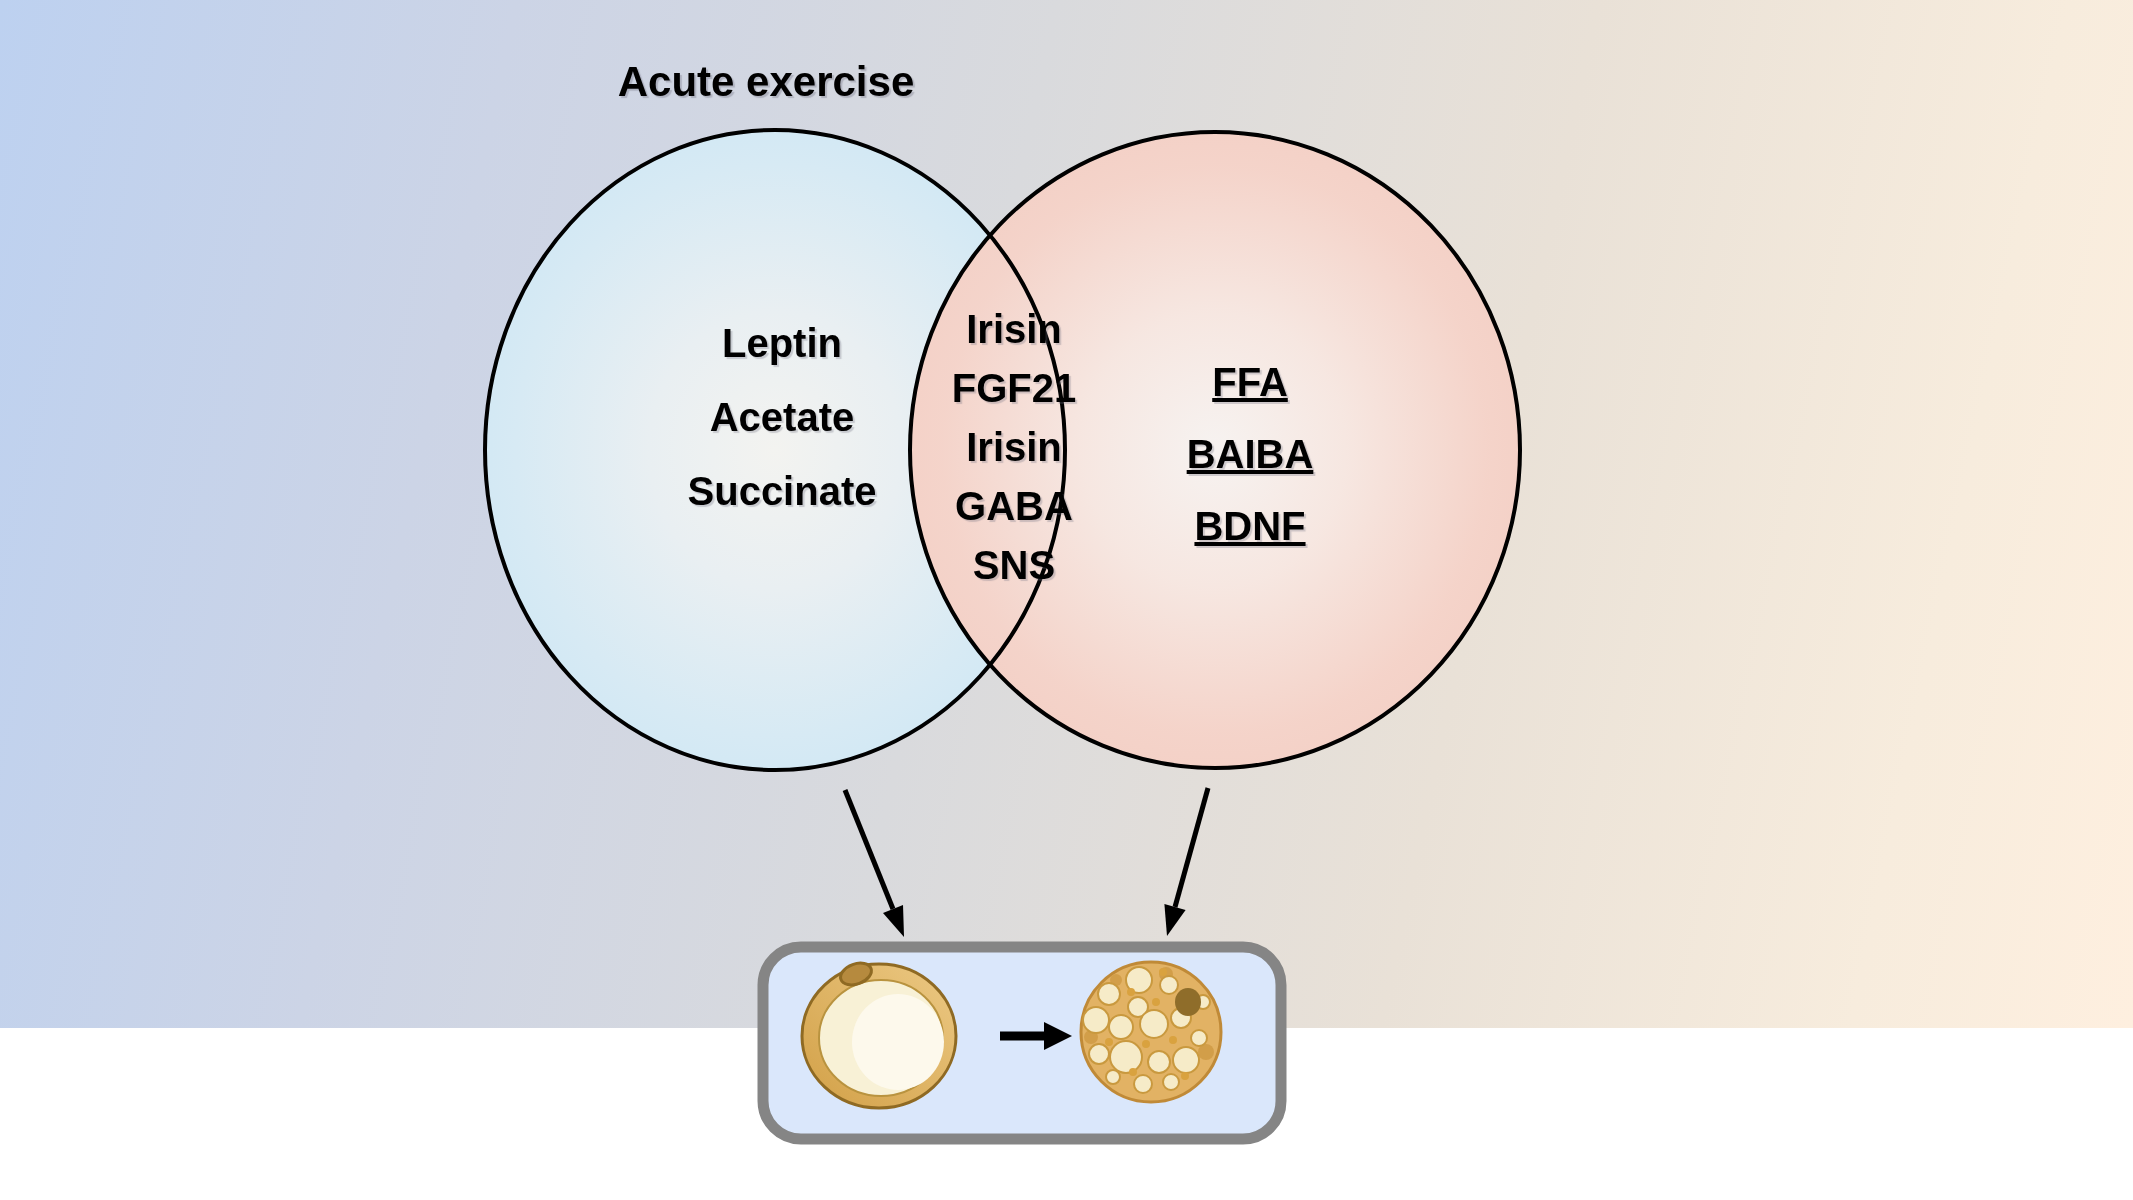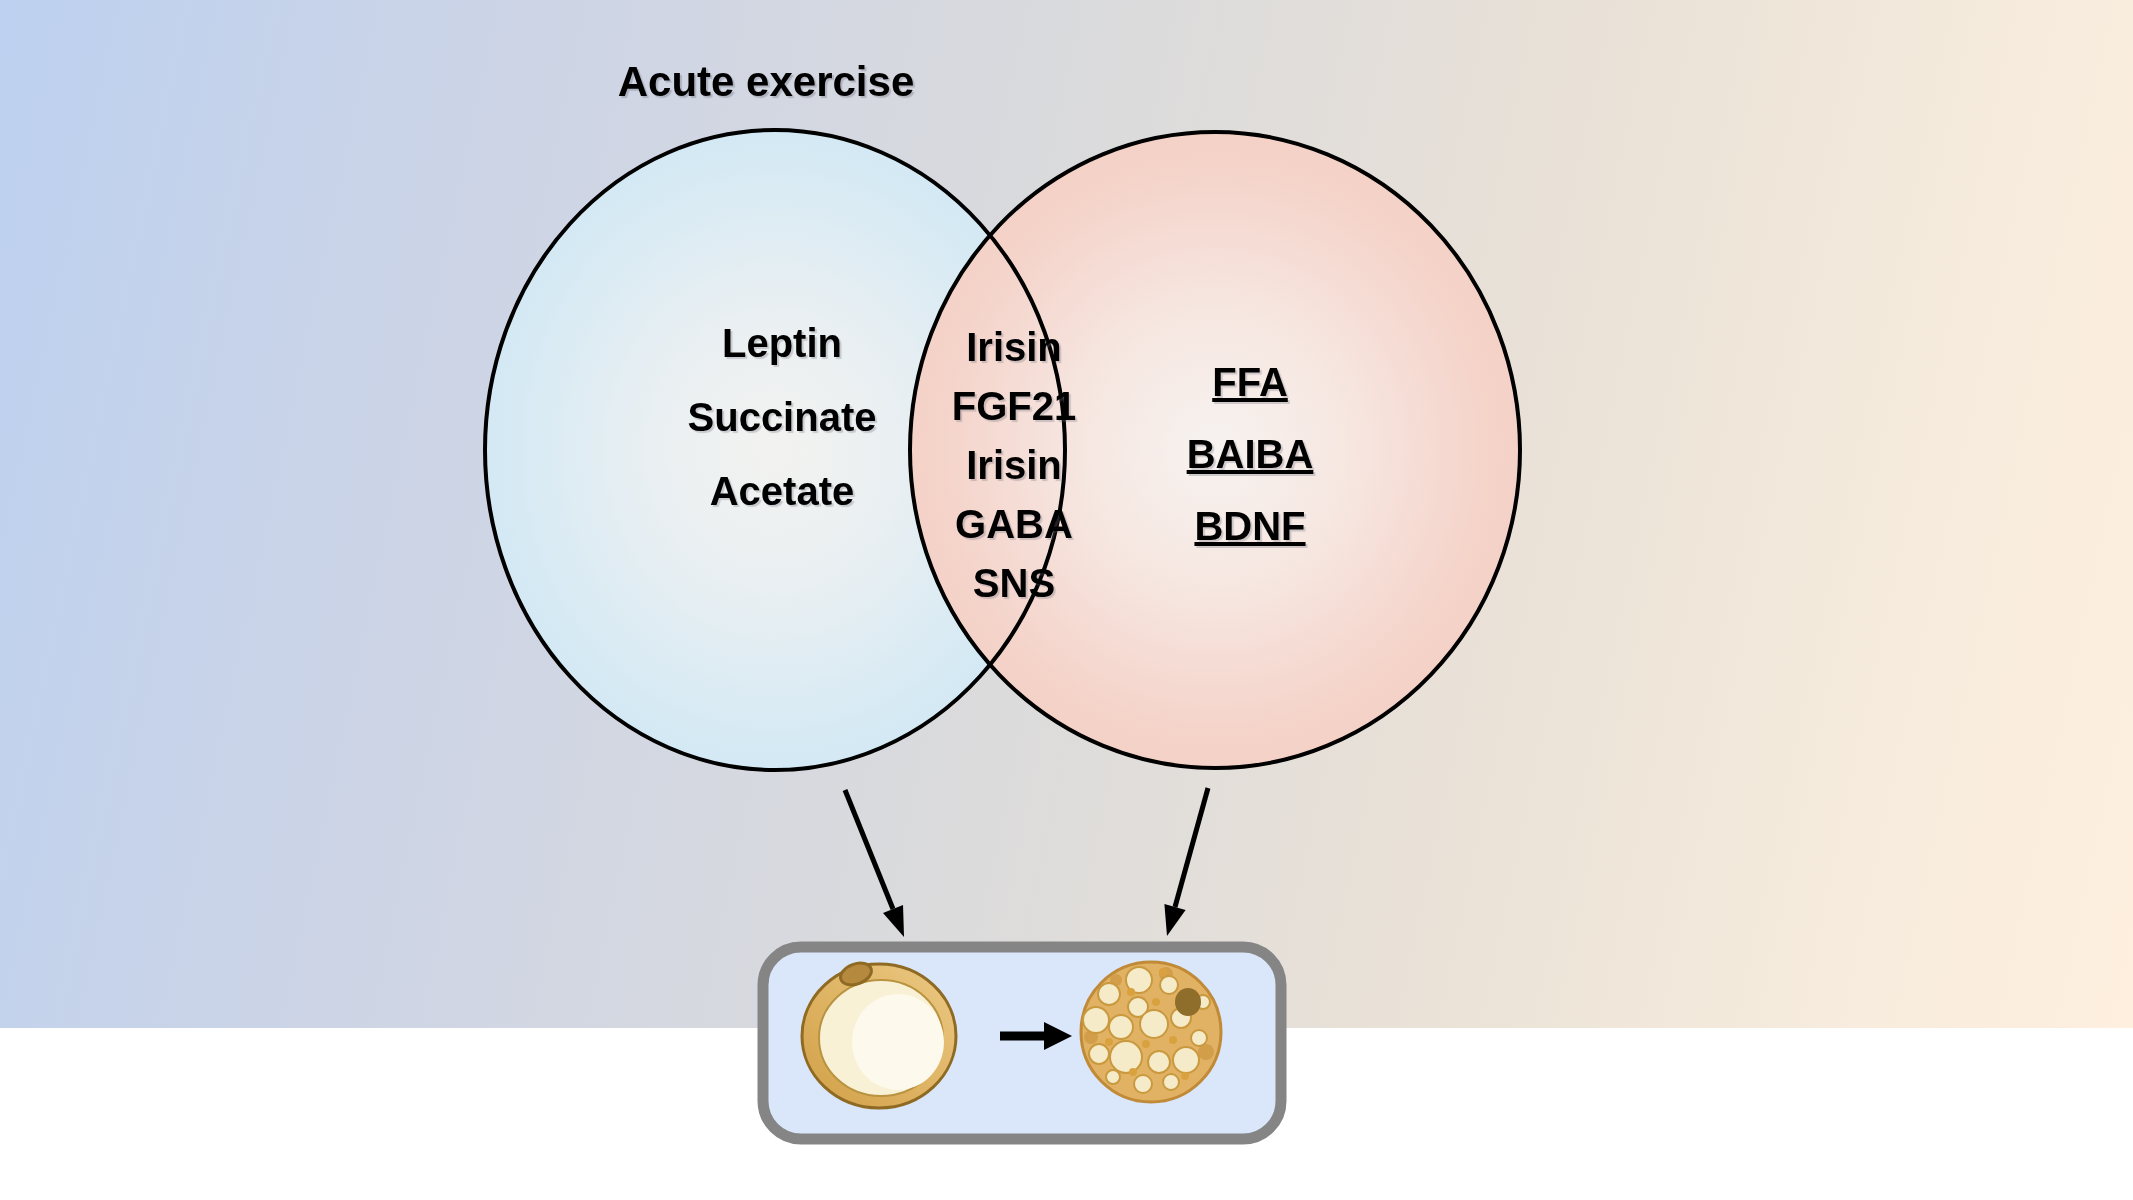--- a/index.html
+++ b/index.html
@@ -20,21 +20,21 @@
     text-shadow:2px 2px 1px rgba(110,110,125,.35);
     z-index:2;
   }
   .venn-list{
     position:absolute;transform:translateX(-50%);
     text-align:center;font-size:40px;font-weight:bold;color:#000;
     text-shadow:2px 2px 1px rgba(110,110,125,.3);
     white-space:nowrap;z-index:2;
   }
   #left-list{left:782px;top:306px;line-height:74px;}
-  #overlap-list{left:1014px;top:318px;line-height:59px;text-align:center;}
+  #overlap-list{left:1014px;top:300px;line-height:59px;text-align:center;}
   #right-list{left:1250px;top:346px;line-height:72px;text-decoration:underline;}
 </style>
 </head>
 <body>
 
 <div id="stage">
 
   <svg id="venn-svg" width="2133" height="1200" viewBox="0 0 2133 1200">
     <defs>
       <radialGradient id="gLeft" cx="50%" cy="50%" r="62%">
@@ -118,22 +118,22 @@
           <circle cx="1163" cy="972" r="4" fill="#d9a23f"></circle>
         </g>
       <ellipse cx="1188" cy="1002" rx="13" ry="14" fill="#8f6d2a"></ellipse>
     </g>
   </svg>
 
   <div class="title" style="left:766px">Acute exercise</div>
 
   <div id="left-list" class="venn-list">
       <div>Leptin</div>
+      <div>Acetate</div>
       <div>Succinate</div>
-      <div>Acetate</div>
     </div>
   <div id="overlap-list" class="venn-list">
       <div>Irisin</div>
       <div>FGF21</div>
       <div>Irisin</div>
       <div>GABA</div>
       <div>SNS</div>
     </div>
   <div id="right-list" class="venn-list">
       <div>FFA</div>

